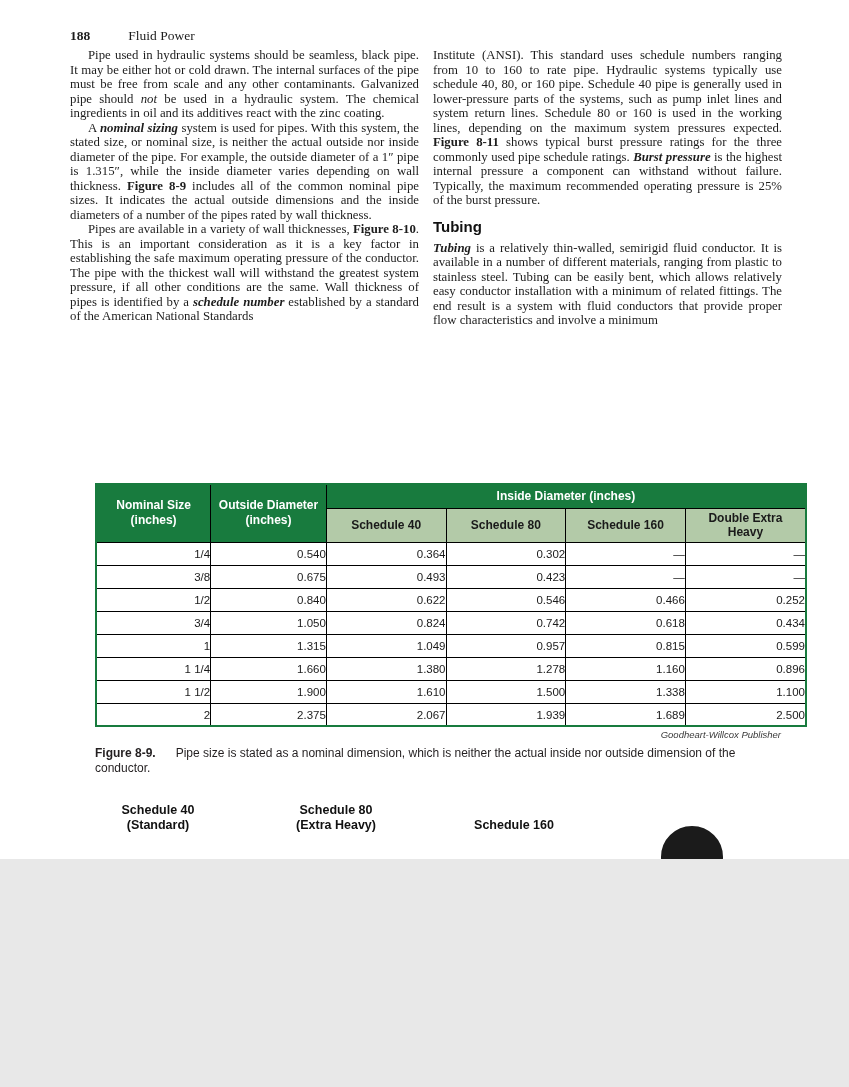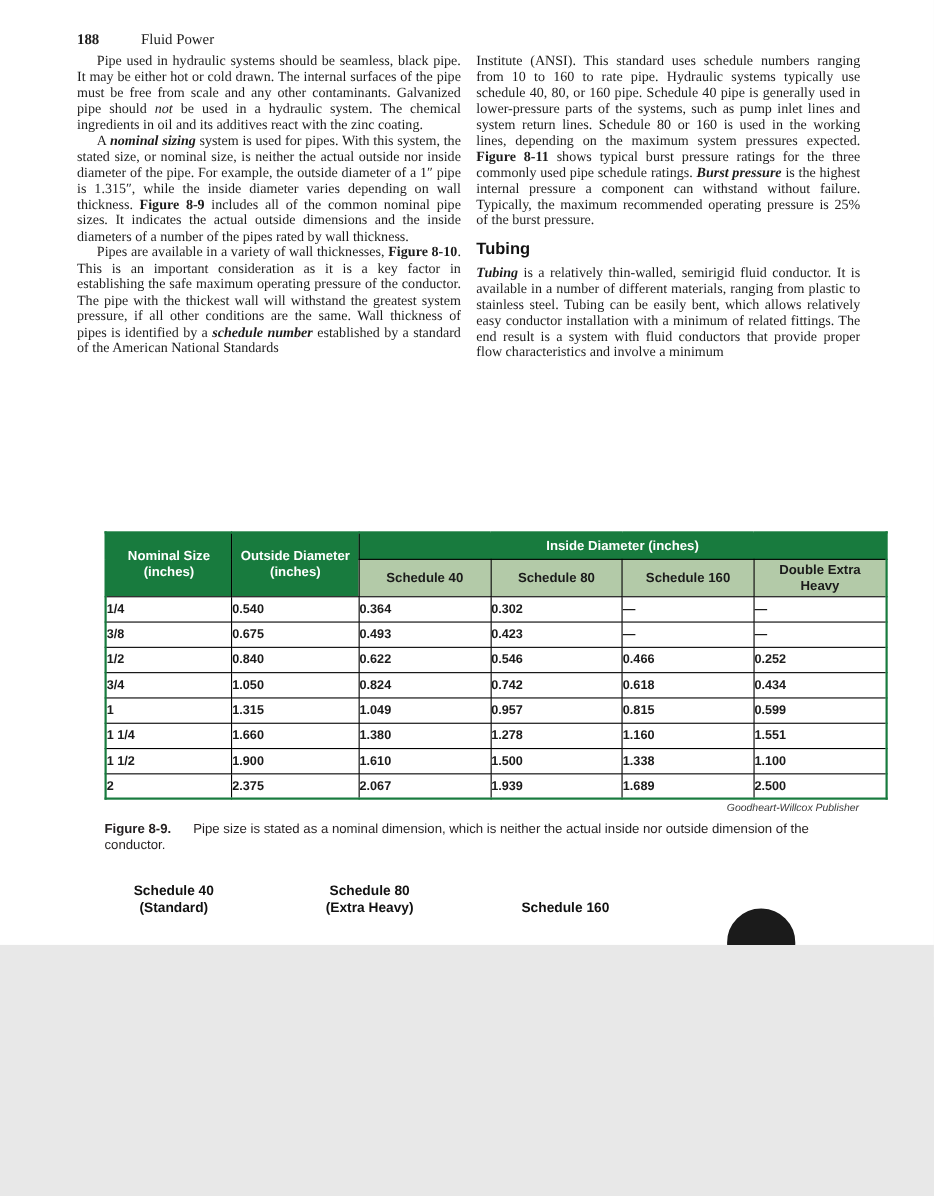--- a/index.html
+++ b/index.html
@@ -49,22 +49,22 @@
     font-size: 12px; font-weight: bold; white-space: pre-line;
     line-height: 1.25; padding: 4px 2px;
   }
   th.span-head { height: 22px; border-bottom: 2px solid #fff; }
   th.ltgreen {
     background: var(--green-light); color: #1a1a1a;
     font-size: 12px; font-weight: bold; white-space: pre-line;
     line-height: 1.2; height: 33px; padding: 2px;
   }
   table.pipes td {
-    height: 23px; text-align: left;
-    font-size: 11.5px; color: #1a1a1a; background: #fff; font-weight: bold;
+    height: 23px; text-align: right;
+    font-size: 11.5px; color: #1a1a1a; background: #fff;
   }
   .attribution {
     font-family: "Liberation Sans", sans-serif;
     font-style: italic; font-size: 9.5px; color: #3a3a3a;
     text-align: right; margin-top: 2px;
   }
   .caption {
     font-family: "Liberation Sans", sans-serif;
     font-size: 12px; line-height: 15px; color: #231f20;
     margin-top: 6px; text-align: left;
@@ -180,21 +180,21 @@
             <td>0.957</td>
             <td>0.815</td>
             <td>0.599</td>
           </tr>
           <tr>
             <td>1 1/4</td>
             <td>1.660</td>
             <td>1.380</td>
             <td>1.278</td>
             <td>1.160</td>
-            <td>1.551</td>
+            <td>0.896</td>
           </tr>
           <tr>
             <td>1 1/2</td>
             <td>1.900</td>
             <td>1.610</td>
             <td>1.500</td>
             <td>1.338</td>
             <td>1.100</td>
           </tr>
           <tr>

